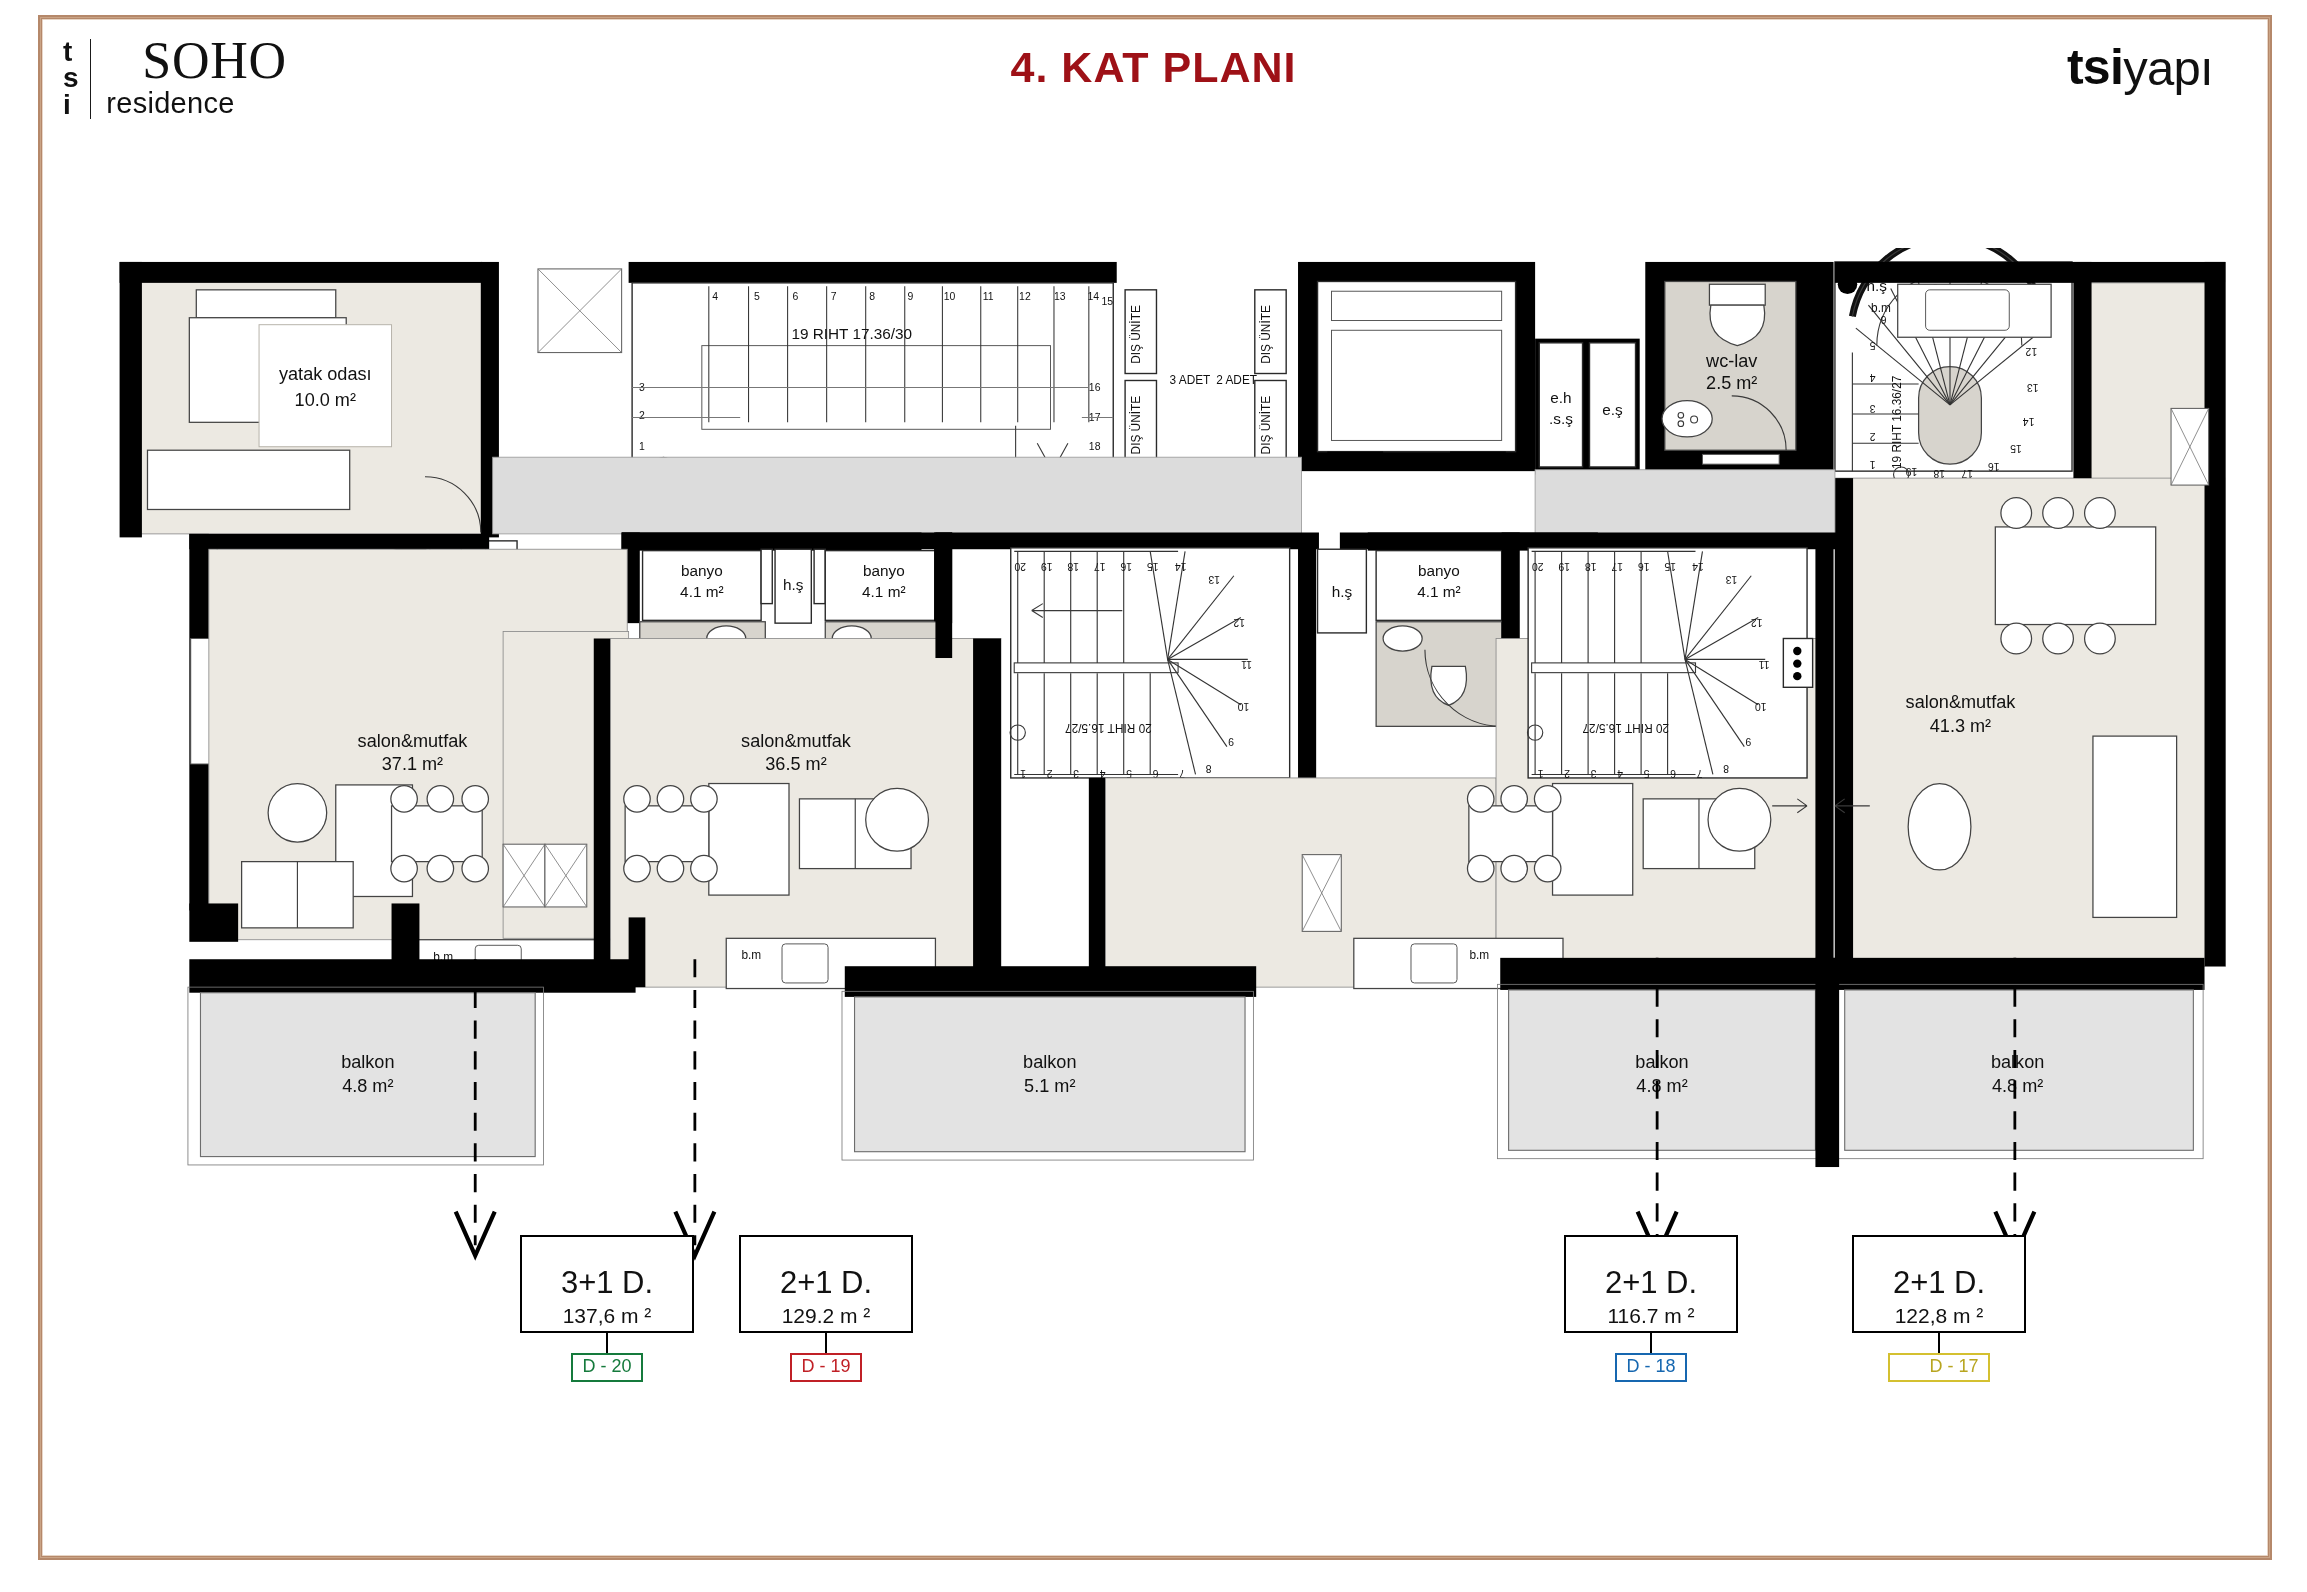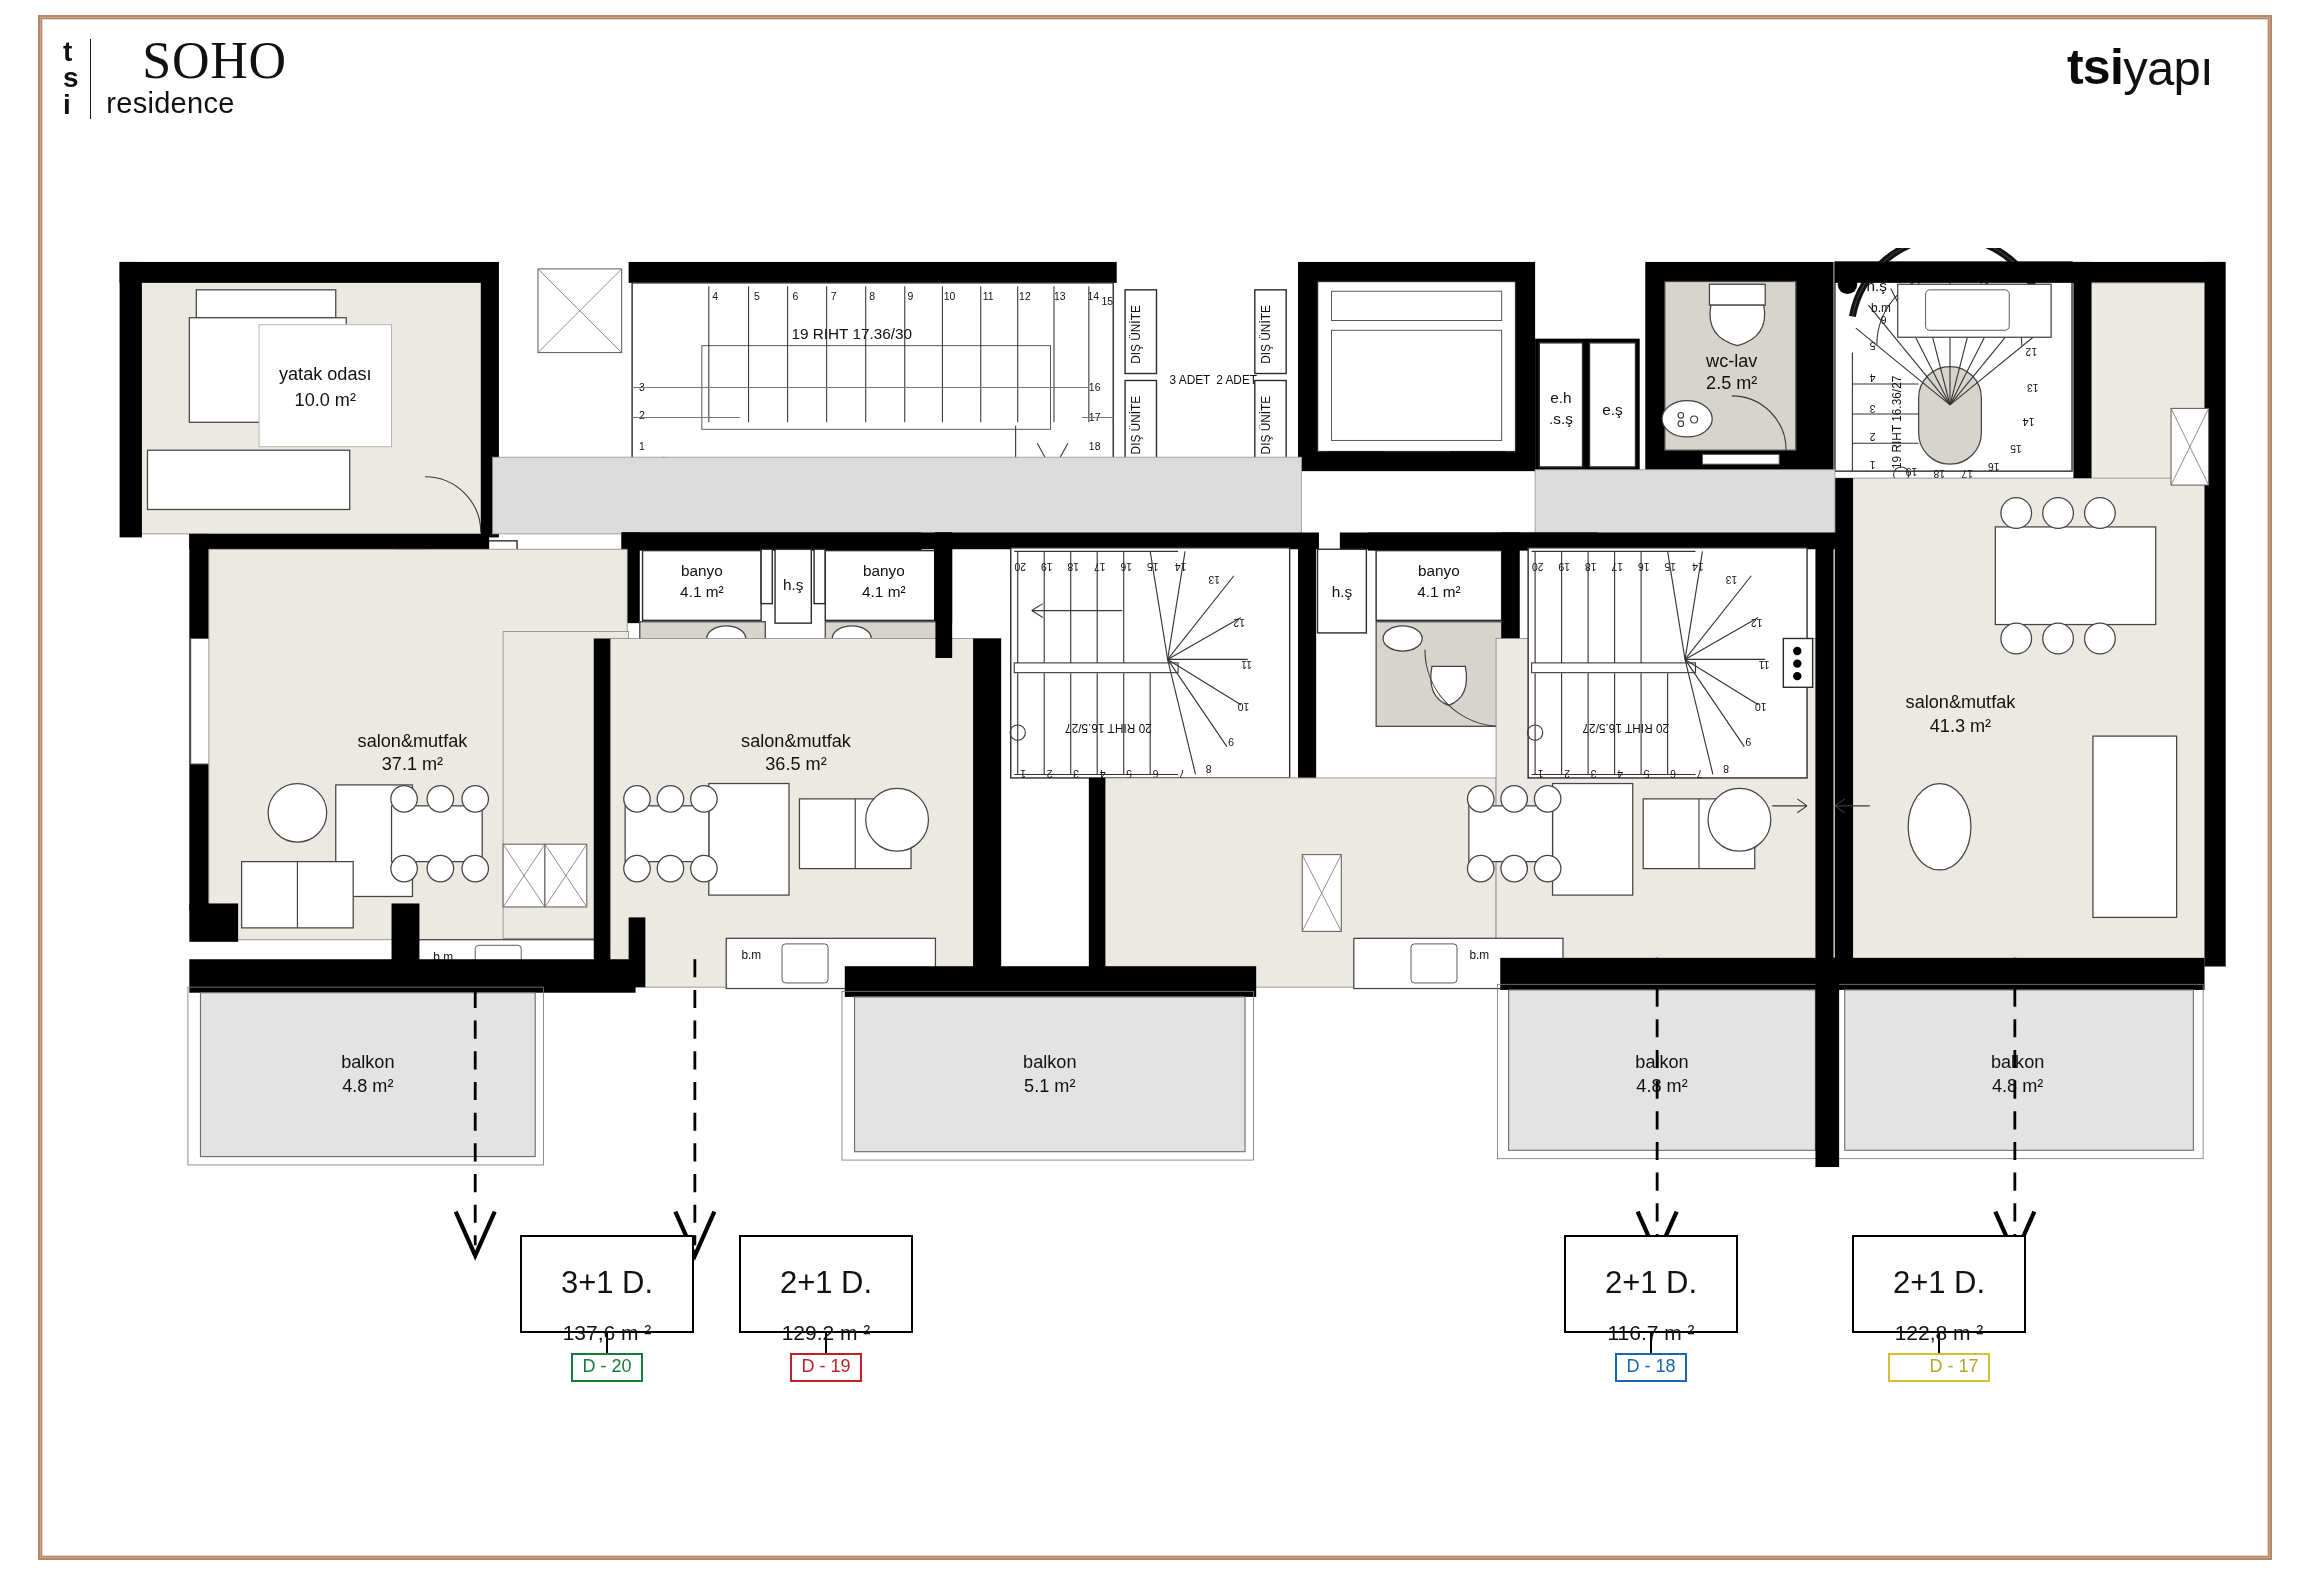--- a/index.html
+++ b/index.html
@@ -68,21 +68,21 @@
 
   
   #cards { position: absolute; left: 0; top: 1235px; width: 100%; height: 195px; }
   .card-group { position: absolute; top: 0; text-align: center; }
   .card-box {
     width: 174px; height: 98px; border: 2.1px solid #000; background: #fff;
     display: flex; flex-direction: column; align-items: center; justify-content: flex-start;
     padding-top: 9.8px;
   }
   .card-type { font-size: 31px; color: #111; line-height: 1.05; margin-top: 20px; }
-  .card-area { font-size: 21px; color: #111; margin-top: 22px; }
+  .card-area { font-size: 21px; color: #111; margin-top: 5px; }
   .card-stem { width: 1.4px; height: 19.5px; background: #000; margin: 0 auto; }
   .tag {
     display: inline-block; border: 2.1px solid #000; padding: 1.4px 9.8px 2.8px;
     font-size: 18px; font-weight: normal; background: #fff;
   }
   .tag.green { border-color: #157a3c; color: #157a3c; }
   .tag.red { border-color: #c02026; color: #c02026; text-align: center; }
   .tag.blue { border-color: #1667b0; color: #1667b0; }
   .tag.yellow { border-color: #d4c030; color: #b8a520; padding-left: 40px; }
 </style>
@@ -100,20 +100,21 @@
         <span>s</span>
         <span>i</span>
       </div>
       <div class="logo-divider"></div>
       <div class="logo-soho-wrap">
         <span class="logo-soho">SOHO</span>
         <span class="logo-res">residence</span>
       </div>
     </div>
 
+    <div id="title">4. KAT PLANI</div>
 
     <div class="logo-right">
       <span class="logo-tsi-b">tsi</span>
       <span class="logo-yapi">yapı</span>
     </div>
   </div>
 
   <div id="plan">
   <svg viewBox="0 0 3050 1480" xmlns="http://www.w3.org/2000/svg" font-family="Liberation Sans, sans-serif">
     <defs>

